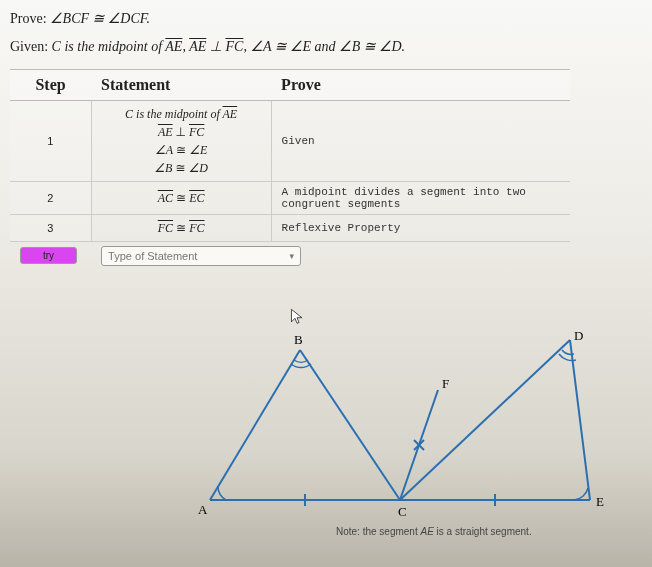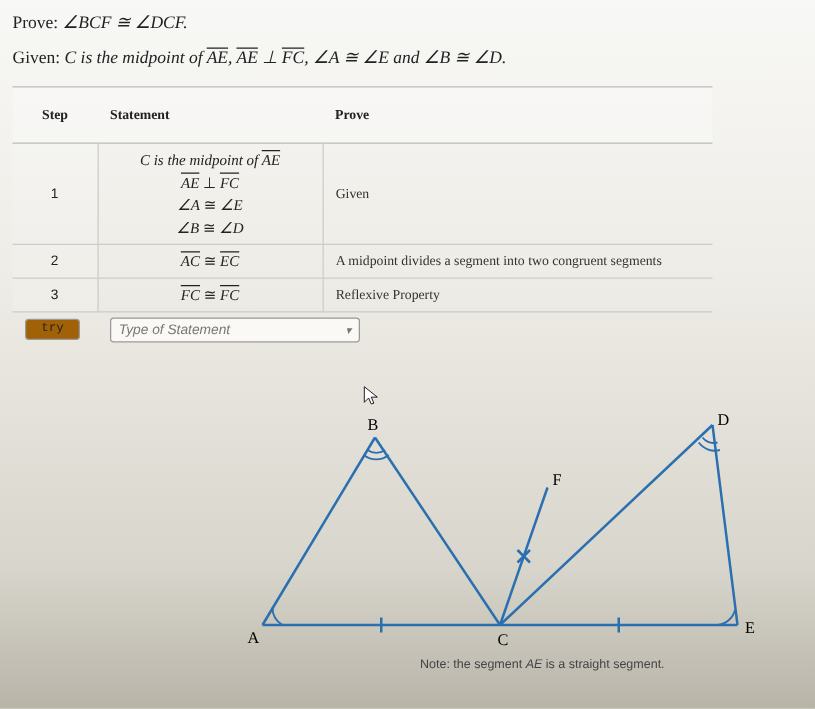--- a/index.html
+++ b/index.html
@@ -12,50 +12,50 @@
     position: relative;
     font-size: 13px;
   }
   .header { padding: 8px 10px 4px 10px; font-size: 14px; line-height: 1.6; }
   .header .line { margin-bottom: 6px; }
   .ov { text-decoration: overline; }
   .proof-area { padding: 0 10px; }
   table.proof { border-collapse: collapse; width: 100%; max-width: 560px; }
   table.proof th {
     font-family: Georgia, serif; font-weight: bold;
-    text-align: left; padding: 16px 10px;
+    text-align: left; padding: 6px 10px;
     border-top: 1px solid #bbb; border-bottom: 1px solid #bbb;
     background: rgba(255,255,255,0.3);
-    font-size: 11px;
+    font-size: 16px;
   }
   table.proof th.step-h { width: 48px; text-align: center; }
   table.proof th.stmt-h { width: 180px; text-align: left; }
   table.proof td {
     padding: 4px 10px; font-size: 12px; vertical-align: middle;
     border-bottom: 1px solid #ccc;
   }
   table.proof td.step-col {
     text-align: center; font-family: Arial, sans-serif; font-size: 11px;
     border-right: 1px solid #ccc;
     background: rgba(255,255,255,0.15);
   }
   table.proof td.stmt-col { text-align: center; border-right: 1px solid #ccc; }
-  table.proof td.reason-col { text-align: left; font-family: Liberation Serif, serif; font-size: 11px; color: #333; }
+  table.proof td.reason-col { text-align: left; font-family: Liberation Mono, monospace; font-size: 11px; color: #333; }
   .stmt-line { display: block; line-height: 1.5; white-space: nowrap; }
   .try-row td { border-bottom: none; padding-top: 4px; }
   .try-btn {
     display: inline-block; border: 1px solid #999; border-radius: 3px;
-    padding: 2px 12px; font-family: Liberation Mono, monospace; font-size: 10px;
-    background: #a16207; cursor: pointer; margin-right: 4px;
+    padding: 2px 22px; font-family: Liberation Sans, sans-serif; font-size: 10px;
+    background: #d946ef; cursor: pointer; margin-right: 4px;
   }
   .type-dd {
     display: inline-flex; align-items: center; justify-content: space-between;
     width: 200px; border: 1px solid #999; border-radius: 3px;
     padding: 3px 6px; font-family: Arial, sans-serif; font-size: 11px;
-    background: #faf9f6; color: #777; cursor: pointer; font-style: italic;
+    background: #faf9f6; color: #777; cursor: pointer;
   }
   .type-dd .caret { font-size: 9px; color: #777; }
   .figure-wrap { position: absolute; left: 190px; top: 330px; width: 420px; height: 210px; }
   .figure-wrap svg { width: 100%; height: 100%; }
   .note {
     position: absolute; left: 300px; top: 526px;
     font-family: Arial, sans-serif; font-size: 10px; color: #444; padding-left: 36px;
   }
   .note .seg { font-style: italic; }
   .cursor {

